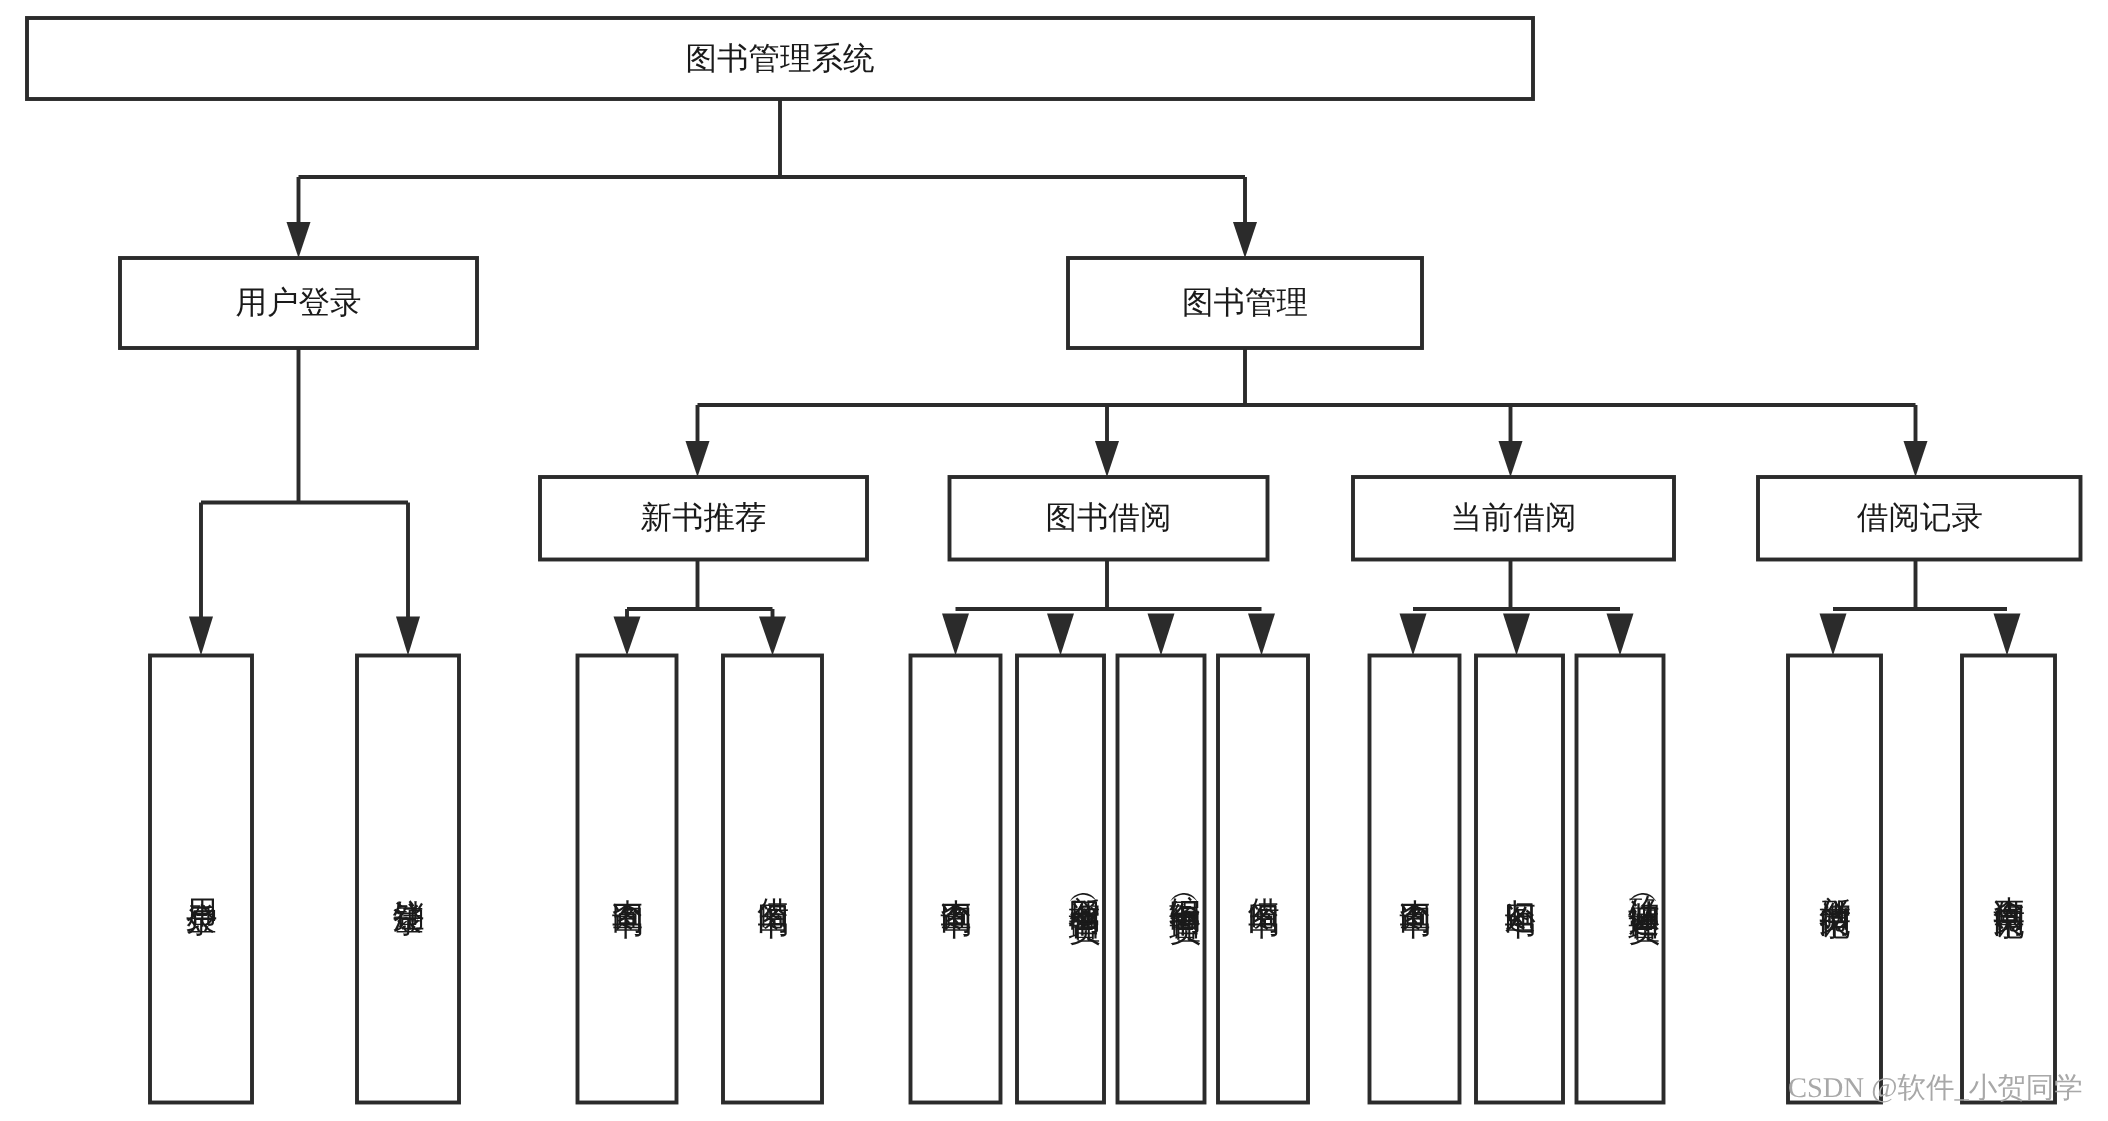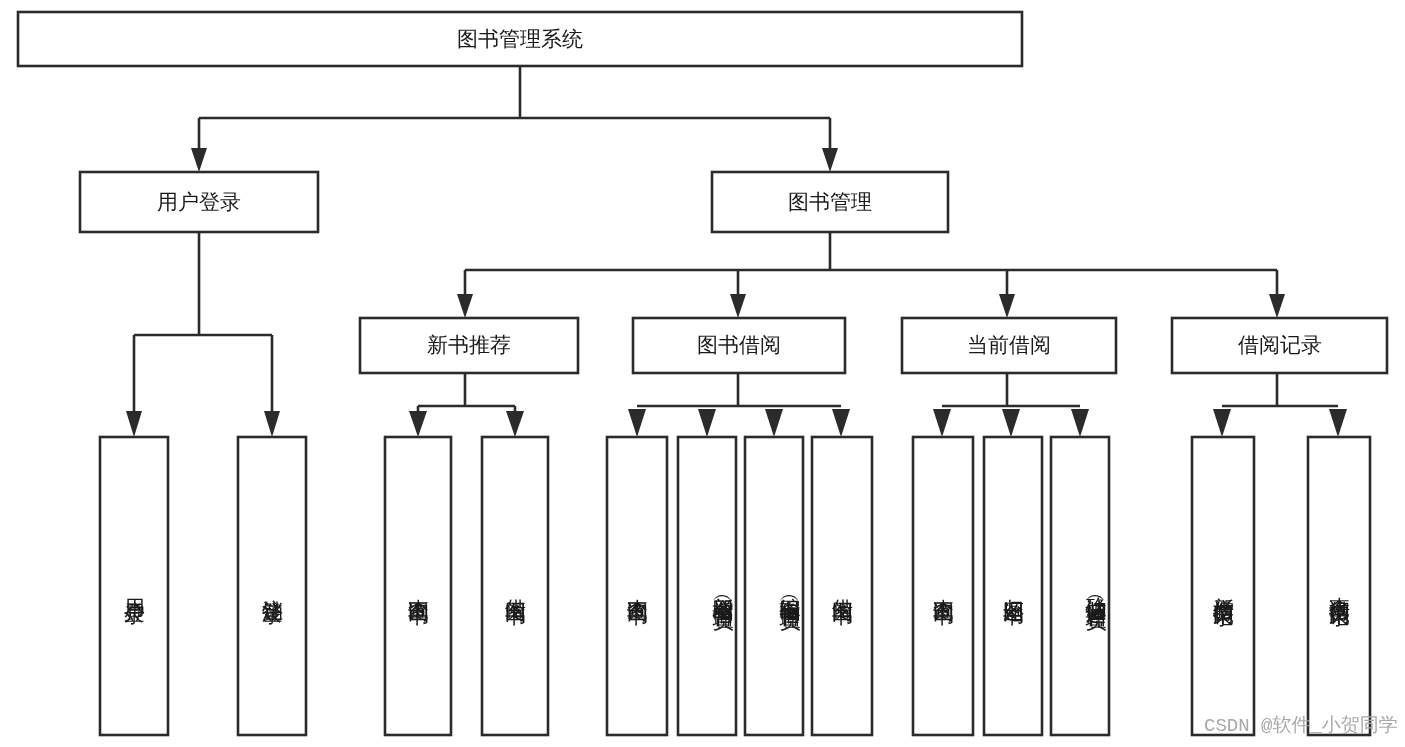--- a/index.html
+++ b/index.html
@@ -62,25 +62,24 @@
     align-items: flex-start;
     justify-content: center;
     pointer-events: none;
     white-space: nowrap;
   }
   .leaf-label.center-v {
     align-items: center;
   }
   .watermark {
     position: absolute;
-    font-family: Liberation Mono, monospace;
+    font-family: Liberation Serif, serif;
     font-size: 19px;
     color: #a8a8a8;
     white-space: nowrap;
-    margin-left: 12px;
   }
 </style>
 </head>
 <body>
 
 <div id="diagram-root">
 
   <svg id="tree-svg" viewBox="0 0 1405 747">
     <defs>
       <g id="arrowhead-def"></g>

